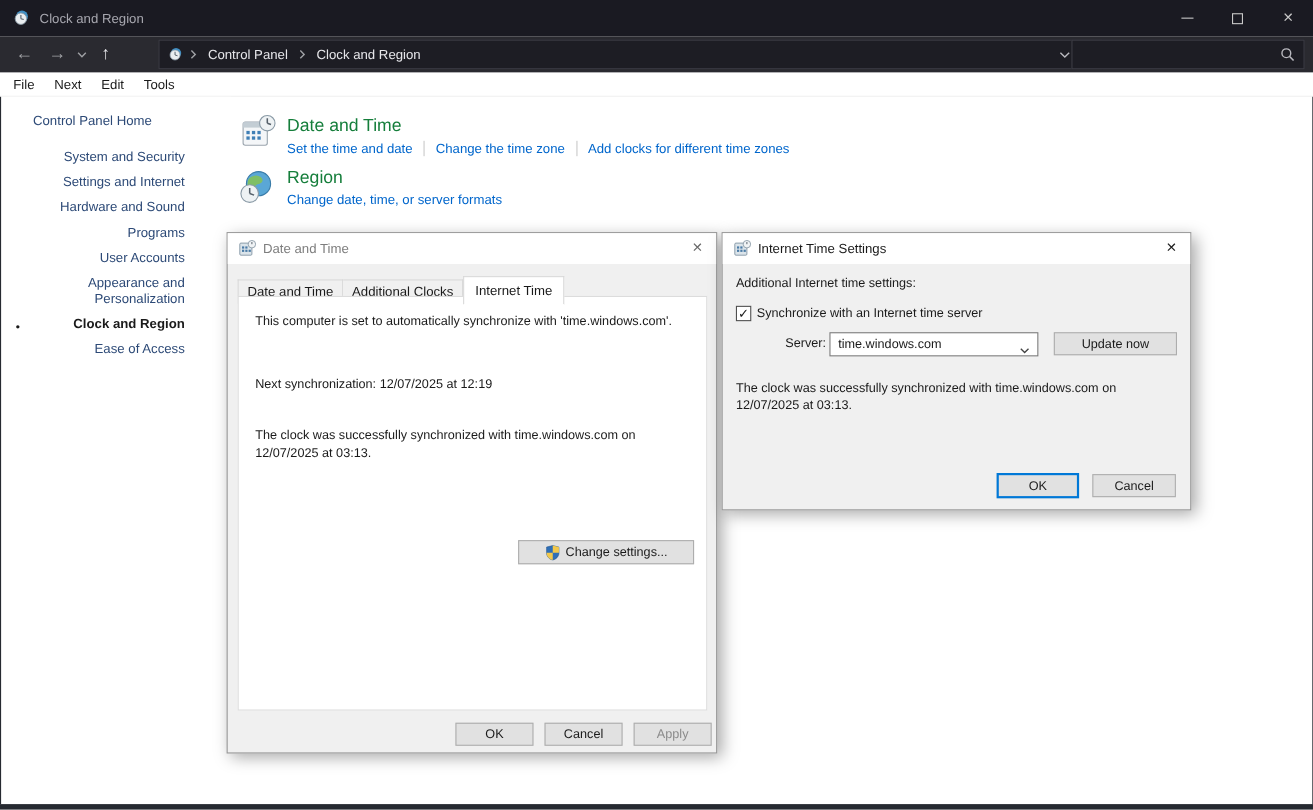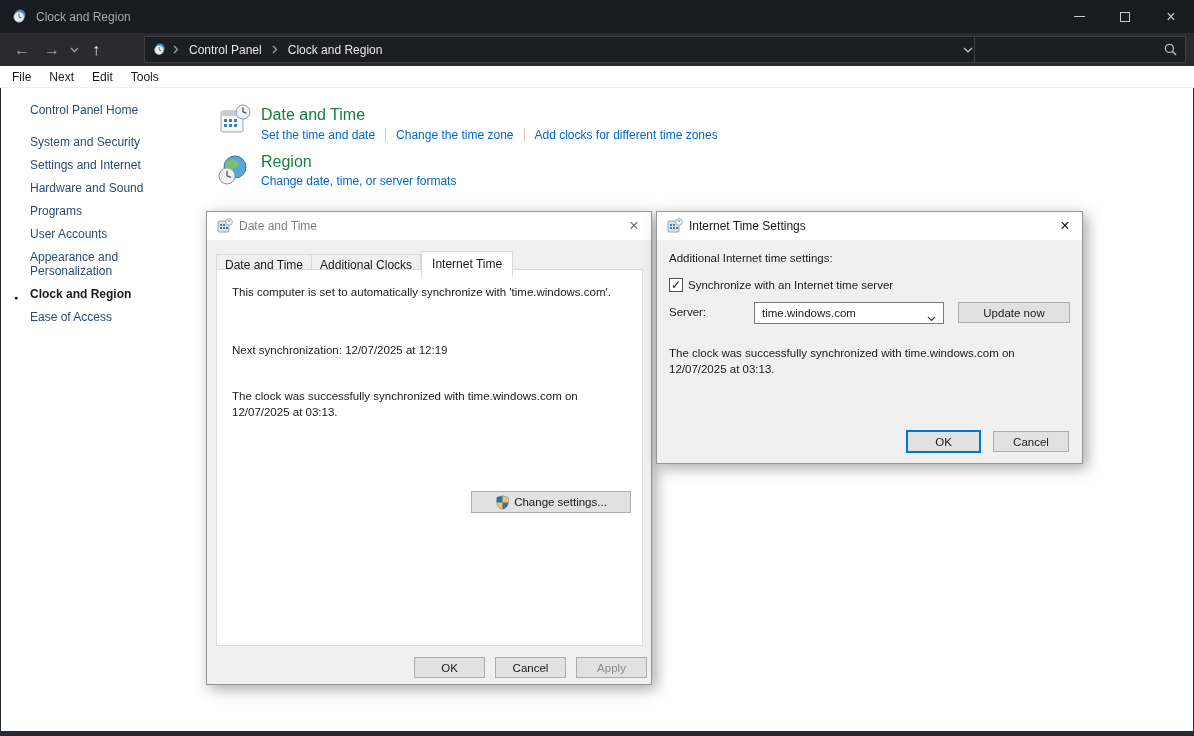--- a/index.html
+++ b/index.html
@@ -34,21 +34,21 @@
   .search-ico { position:absolute; right:8px; top:6px; }
 
   .menubar { position:absolute; left:0; top:66px; width:1194px; height:22px; background:#fff;
     display:flex; align-items:center; padding-left:12px; border-bottom:1px solid #f0f0f0; }
   .menu-item { margin-right:18px; font-size:12px; color:#1a1a1a; }
 
   
   .sidebar { position:absolute; left:0; top:88px; width:210px; height:643px; background:#fff; }
   .cp-home { position:absolute; left:30px; top:15px; color:#2d4a77; }
   .side-list { position:absolute; left:30px; top:47px; list-style:none; }
-  .side-list li { color:#2d4a77; width:138px; line-height:14px; margin-bottom:9px; position:relative; }
+  .side-list li { color:#2d4a77; width:138px; line-height:14px; margin-bottom:9px; position:relative;text-align:right; }
   .side-list li.active { color:#1a1a1a; font-weight:bold; }
   .side-bullet { position:absolute; left:-16px; top:4px; font-size:7px; color:#1a1a1a; }
 
   
   .cat-icon { position:absolute; }
   .cat-title { position:absolute; font-size:16px; color:#157e3b; }
   .cat-links { position:absolute; display:flex; align-items:center; }
   .cp-link { color:#0066cc; font-size:12px; }
   .vsep { width:1px; height:14px; background:#c9c9c9; margin:0 10px; }
 
@@ -76,21 +76,21 @@
   .body-text { font-size:11.5px; color:#1a1a1a; position:absolute; }
   .btn { position:absolute; background:#e1e1e1; border:1px solid #adadad; font-size:11.5px;
     display:flex; align-items:center; justify-content:center; color:#1a1a1a; }
   .btn.disabled { color:#8b8b8b; }
   .btn.default { border:2px solid #0078d7; }
   .change-btn { left:254px; top:221px; width:160px; height:22px; gap:4px; }
 
   .d2 { left:656px; top:211px; width:427px; height:253px; }
   .checkbox { position:absolute; left:12px; top:66px; width:14px; height:14px; background:#fff;
     border:1px solid #4f4f4f; font-size:12px; line-height:12px; text-align:center; color:#1a1a1a; }
-  .srv-label { position:absolute; left:12px; top:94px; width:82px; text-align:left; font-size:11.5px; }
+  .srv-label { position:absolute; left:12px; top:94px; width:82px; text-align:right; font-size:11.5px; }
   .combo { position:absolute; left:97px; top:90px; width:190px; height:22px; background:#fff;
     border:1px solid #7a7a7a; display:flex; align-items:center; }
   .combo .combo-text { margin-left:7px; font-size:11.5px; }
   .combo .combo-arrow { position:absolute; right:7px; top:8px; }
 </style>
 </head>
 <body>
 
 <div class="titlebar">
   <svg class="app-icon" viewBox="0 0 16 16">

